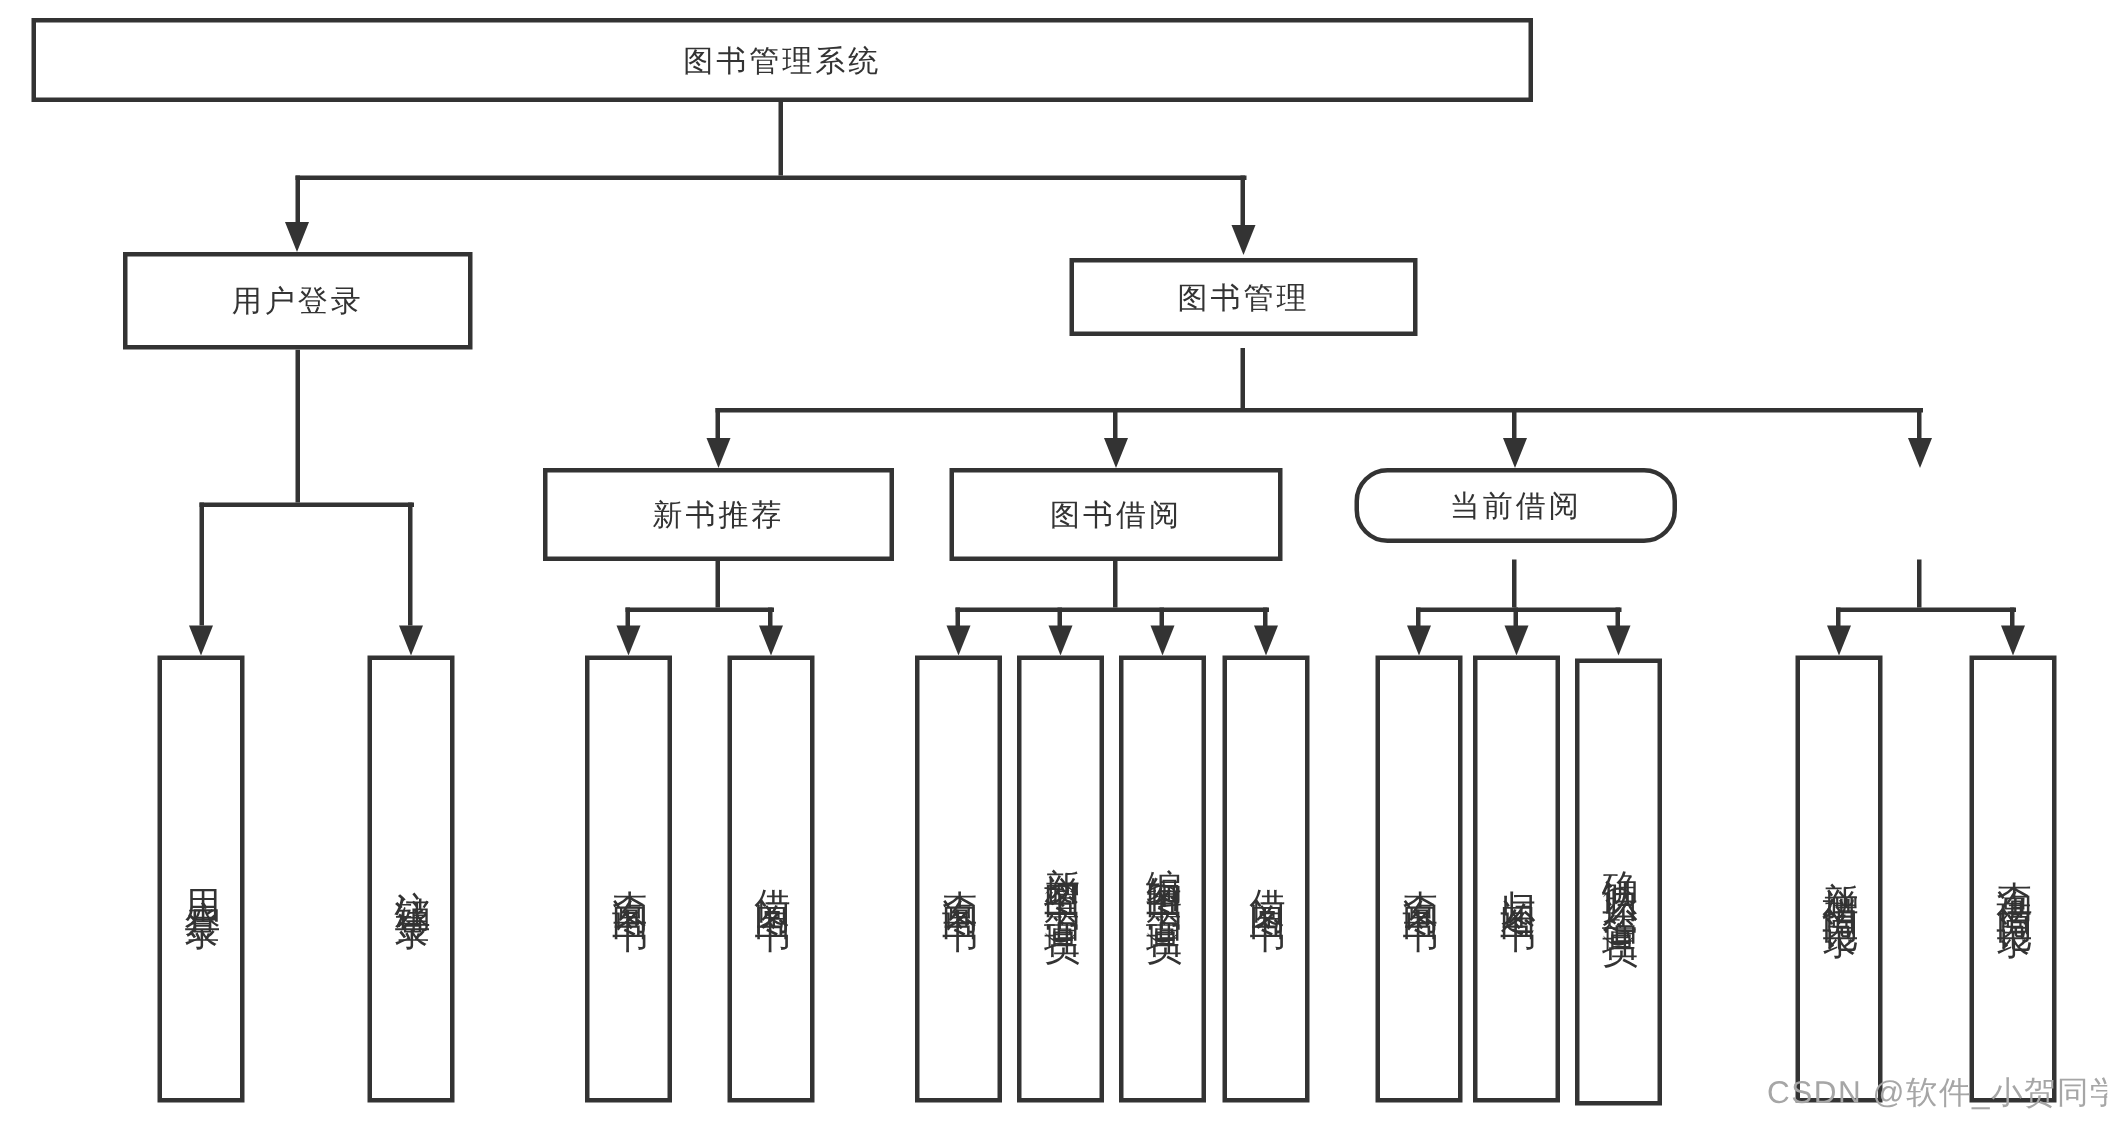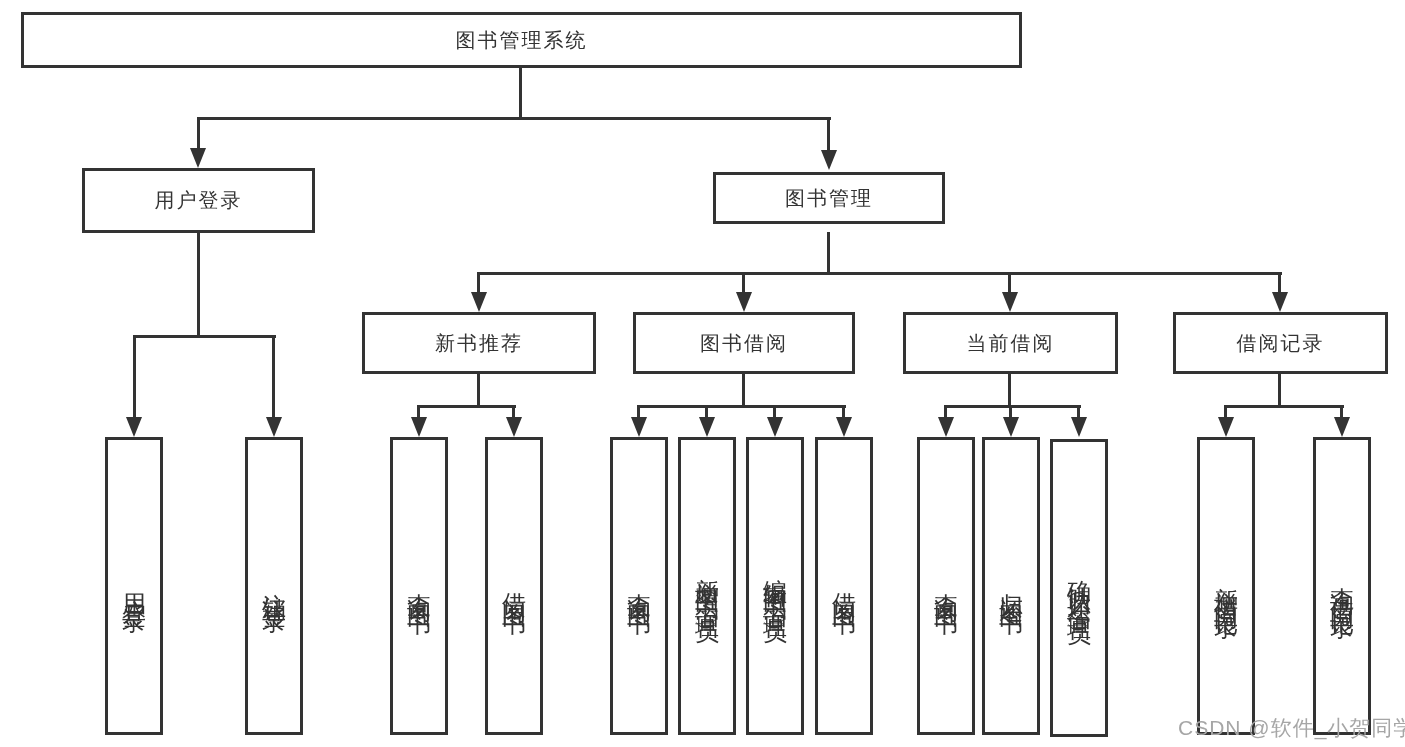--- a/index.html
+++ b/index.html
@@ -59,22 +59,21 @@
   <div class="arrow" style="left:471px;top:292px;"></div>
   <div class="line" style="left:742px;top:272px;width:3px;height:20px;"></div>
   <div class="arrow" style="left:736px;top:292px;"></div>
   <div class="line" style="left:1008px;top:272px;width:3px;height:20px;"></div>
   <div class="arrow" style="left:1002px;top:292px;"></div>
   <div class="line" style="left:1278px;top:272px;width:3px;height:20px;"></div>
   <div class="arrow" style="left:1272px;top:292px;"></div>
 
   <div class="hbox" style="left:633px;top:312px;width:222px;height:62px;">图书借阅</div>
   <div class="hbox" style="left:362px;top:312px;width:234px;height:62px;">新书推荐</div>
-  <div class="hbox" style="left:903px;top:312px;width:215px;height:62px;">当前借阅</div>
-  <div class="hbox" style="left:1173px;top:312px;width:215px;height:62px;">借阅记录</div>
+  <div class="hbox" style="left:903px;top:312px;width:215px;height:50px;border-radius:22px;">当前借阅</div>
 
   <div class="line" style="left:477px;top:373px;width:3px;height:32px;"></div>
   <div class="line" style="left:417px;top:405px;width:99px;height:3px;"></div>
   <div class="line" style="left:417px;top:405px;width:3px;height:14px;"></div>
   <div class="arrow" style="left:411px;top:417px;"></div>
   <div class="line" style="left:512px;top:405px;width:3px;height:14px;"></div>
   <div class="arrow" style="left:506px;top:417px;"></div>
 
   <div class="line" style="left:742px;top:373px;width:3px;height:32px;"></div>
   <div class="line" style="left:637px;top:405px;width:209px;height:3px;"></div>

